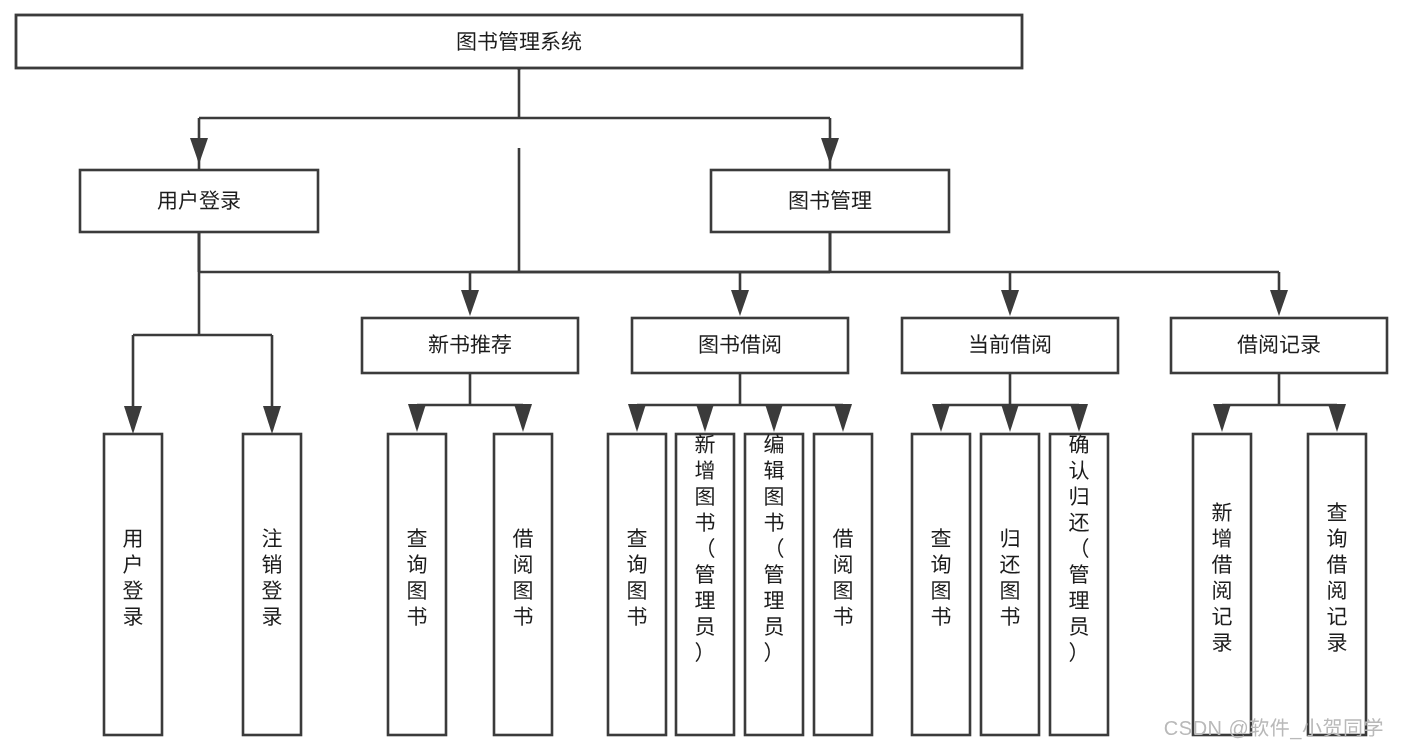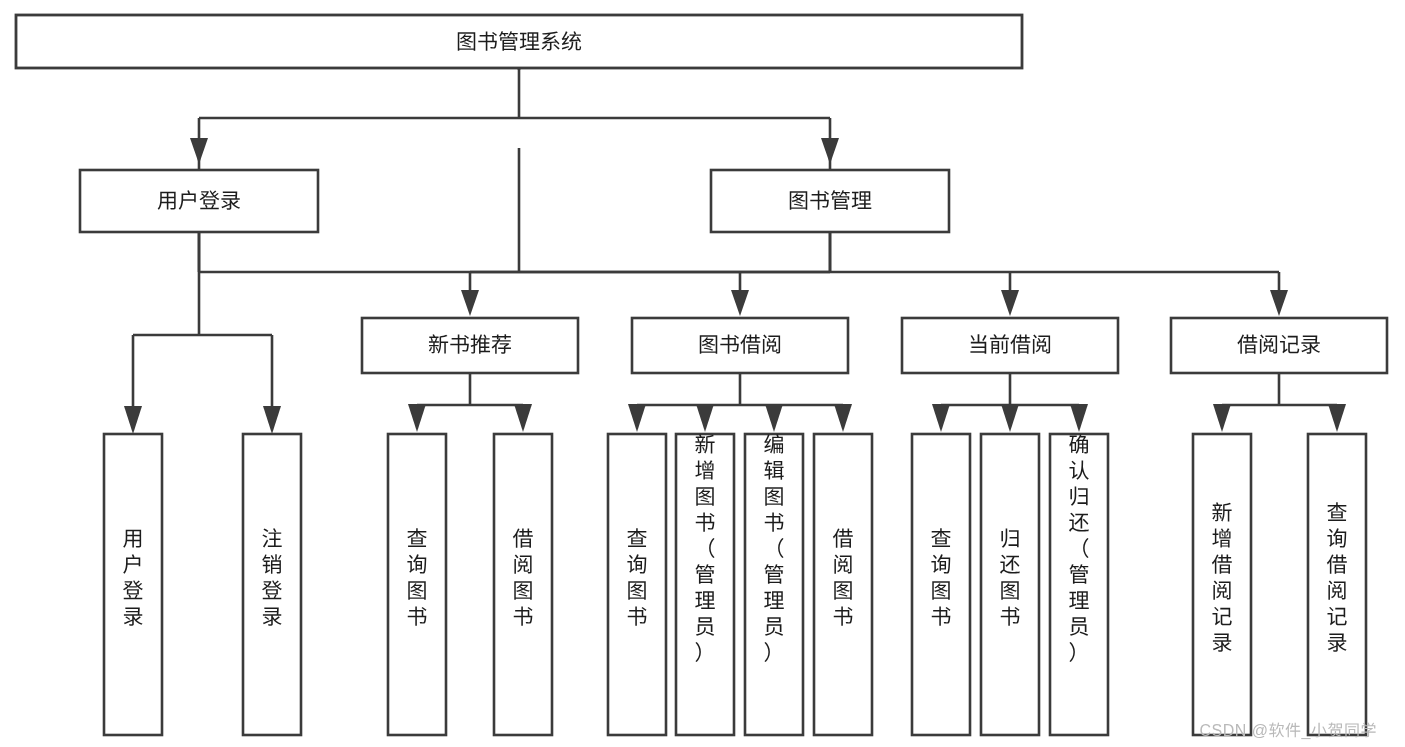--- a/index.html
+++ b/index.html
@@ -54,24 +54,24 @@
     text-anchor: middle;
   }
   text.vertical-label {
     fill: #1c1c1c;
     font-family: "Liberation Sans", "DejaVu Sans", sans-serif;
     font-size: 21px;
     text-anchor: middle;
   }
   .watermark-text {
     position: absolute;
-    right: 28px;
+    right: 21px;
     bottom: 6px;
     font-family: "Liberation Sans", "DejaVu Sans", sans-serif;
-    font-size: 16px;
+    font-size: 20px;
     color: #b9b9b9;
     letter-spacing: 0.5px;
     white-space: nowrap;
     user-select: none;
   }
 </style>
 </head>
 <body>
 
 <div id="diagram-root">

